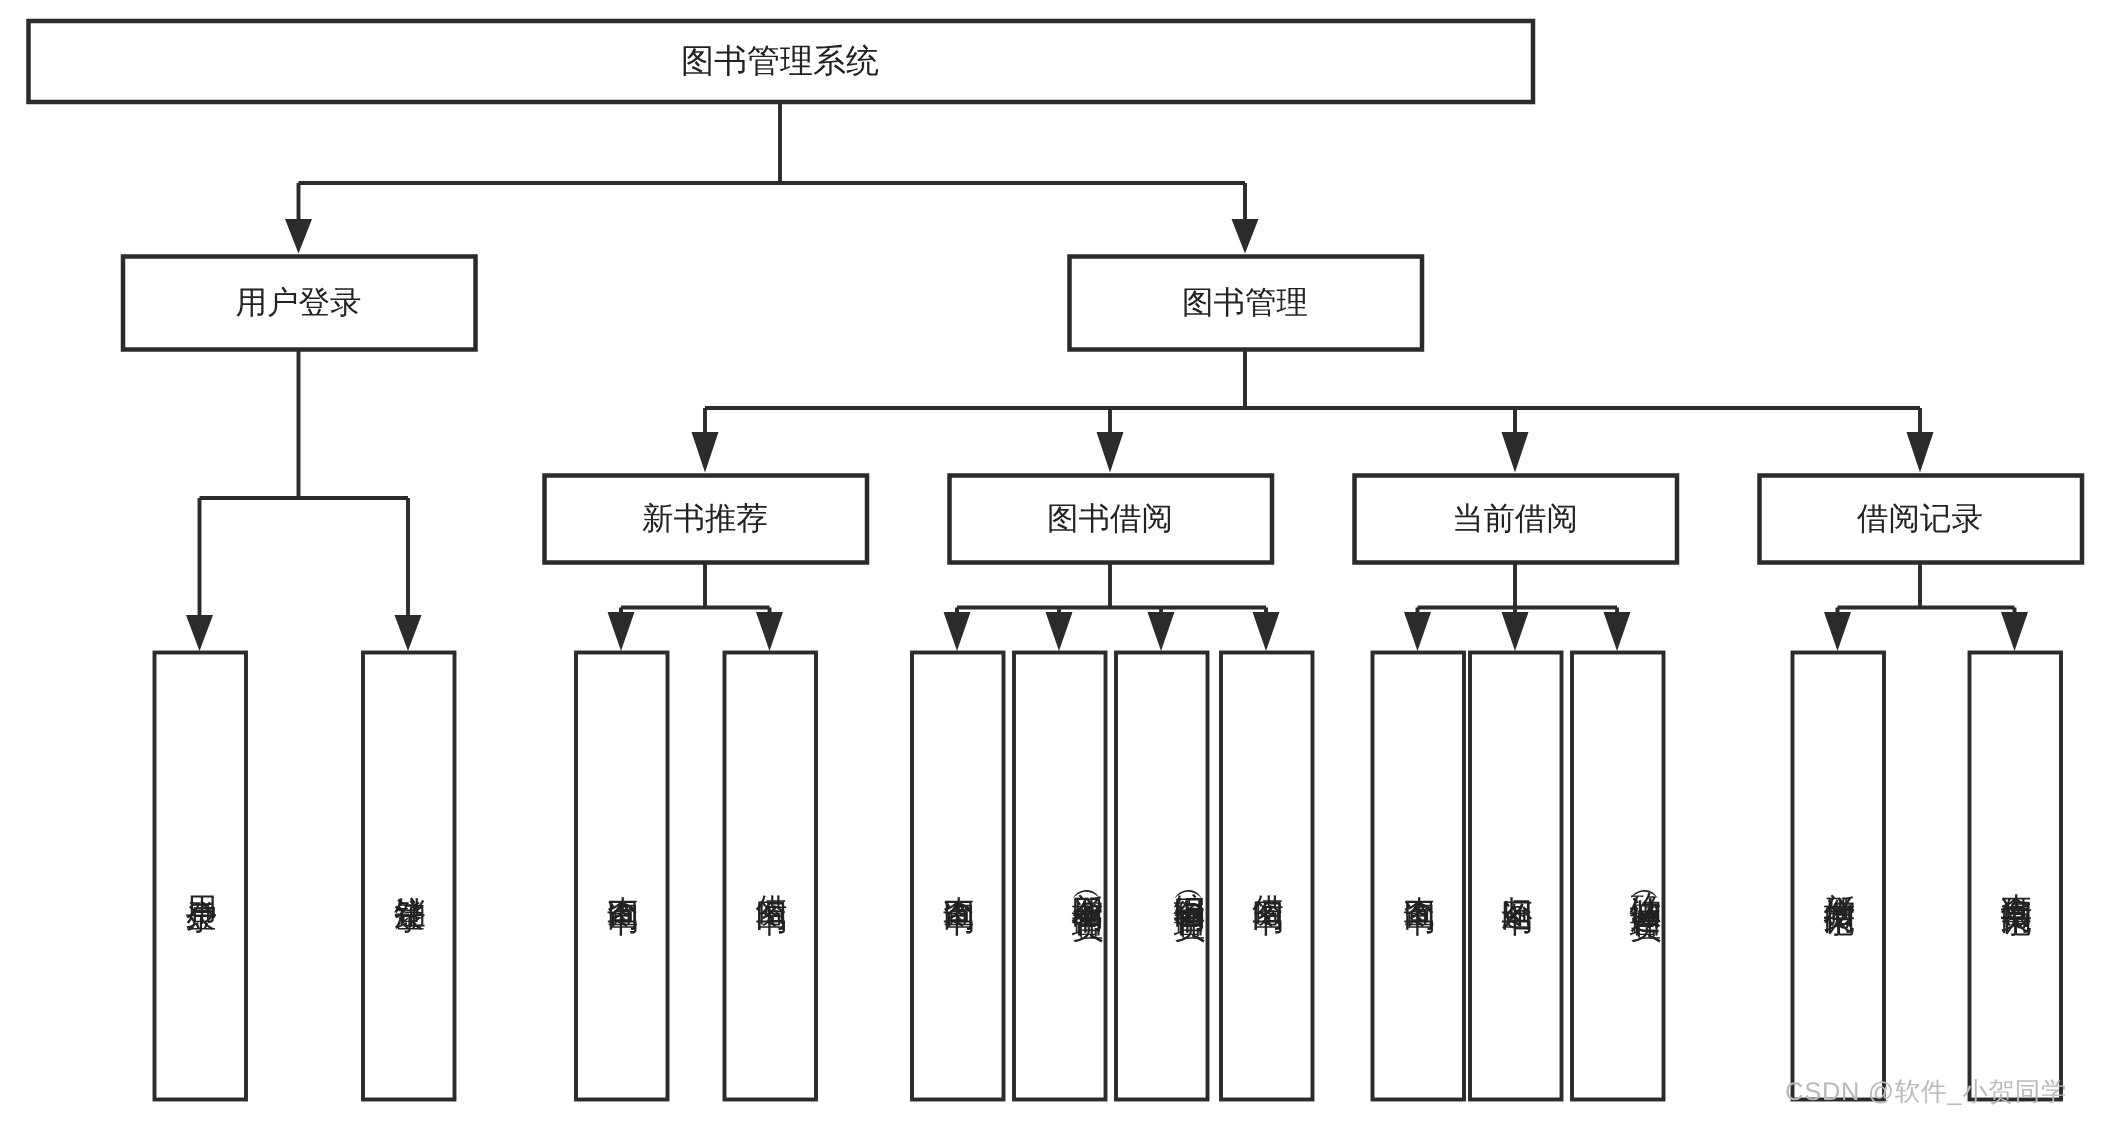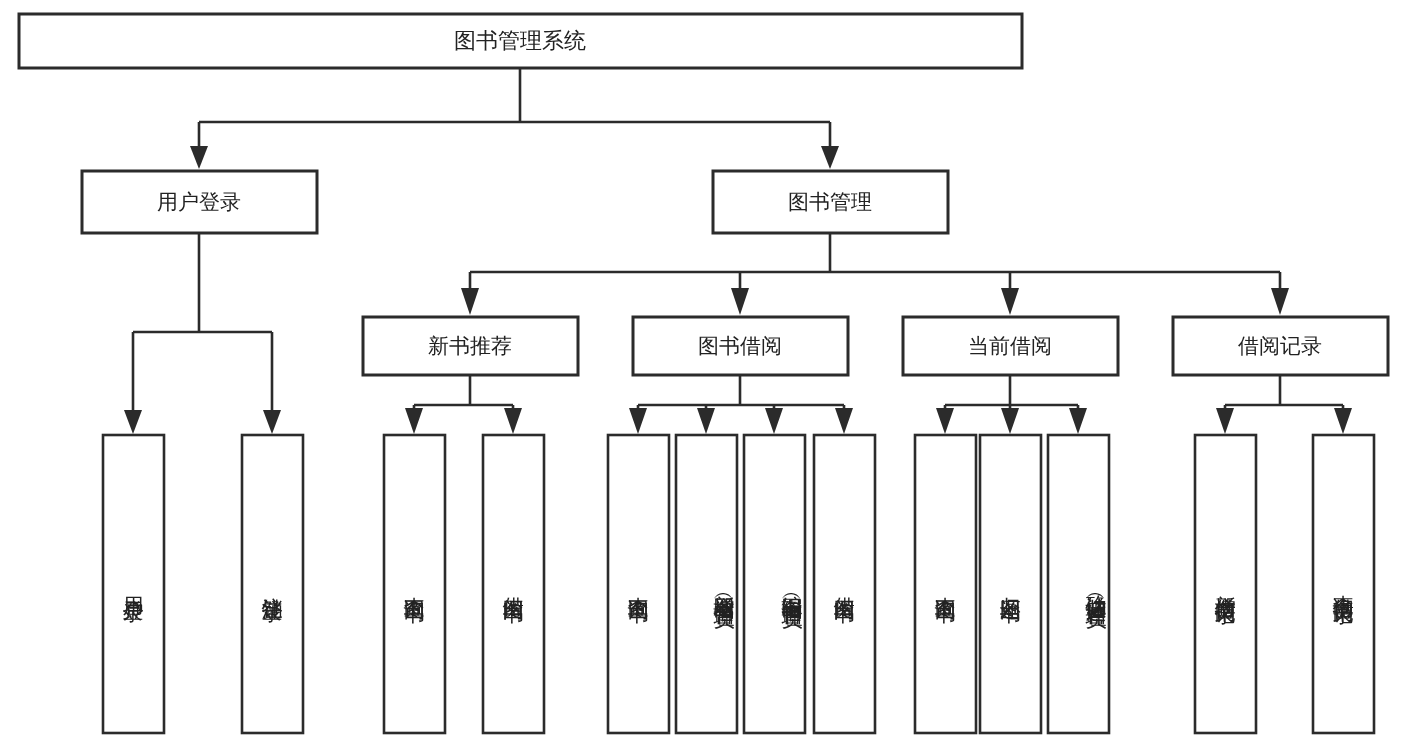--- a/index.html
+++ b/index.html
@@ -224,14 +224,15 @@
   <div class="vlabel" style="left:744px; top:435px; width:61px; height:298px; justify-content:flex-start; padding-top:6px; box-sizing:border-box;">编辑图书（管理员）</div>
   <div class="vlabel" style="left:814px; top:435px; width:61px; height:298px;">借阅图书</div>
 
   <div class="vlabel" style="left:915px; top:435px; width:61px; height:298px;">查询图书</div>
   <div class="vlabel" style="left:980px; top:435px; width:61px; height:298px;">归还图书</div>
   <div class="vlabel" style="left:1048px; top:435px; width:61px; height:298px; justify-content:flex-start; padding-top:6px; box-sizing:border-box;">确认归还（管理员）</div>
 
   <div class="vlabel" style="left:1195px; top:435px; width:61px; height:298px;">新增借阅记录</div>
   <div class="vlabel" style="left:1313px; top:435px; width:61px; height:298px;">查询借阅记录</div>
 
+  <div class="watermark" style="left:1190px; top:716px;">CSDN @软件_小贺同学</div>
 
 </div>
 
 </body></html>

